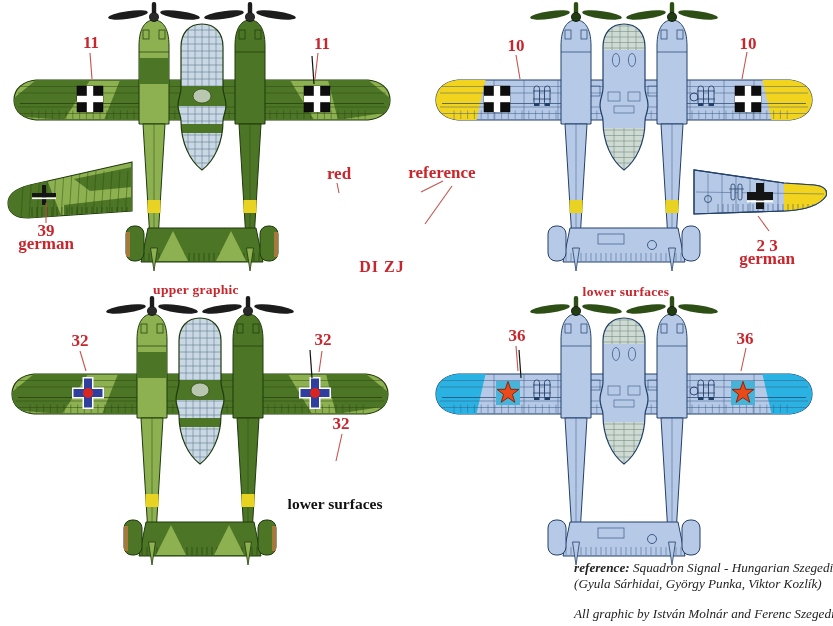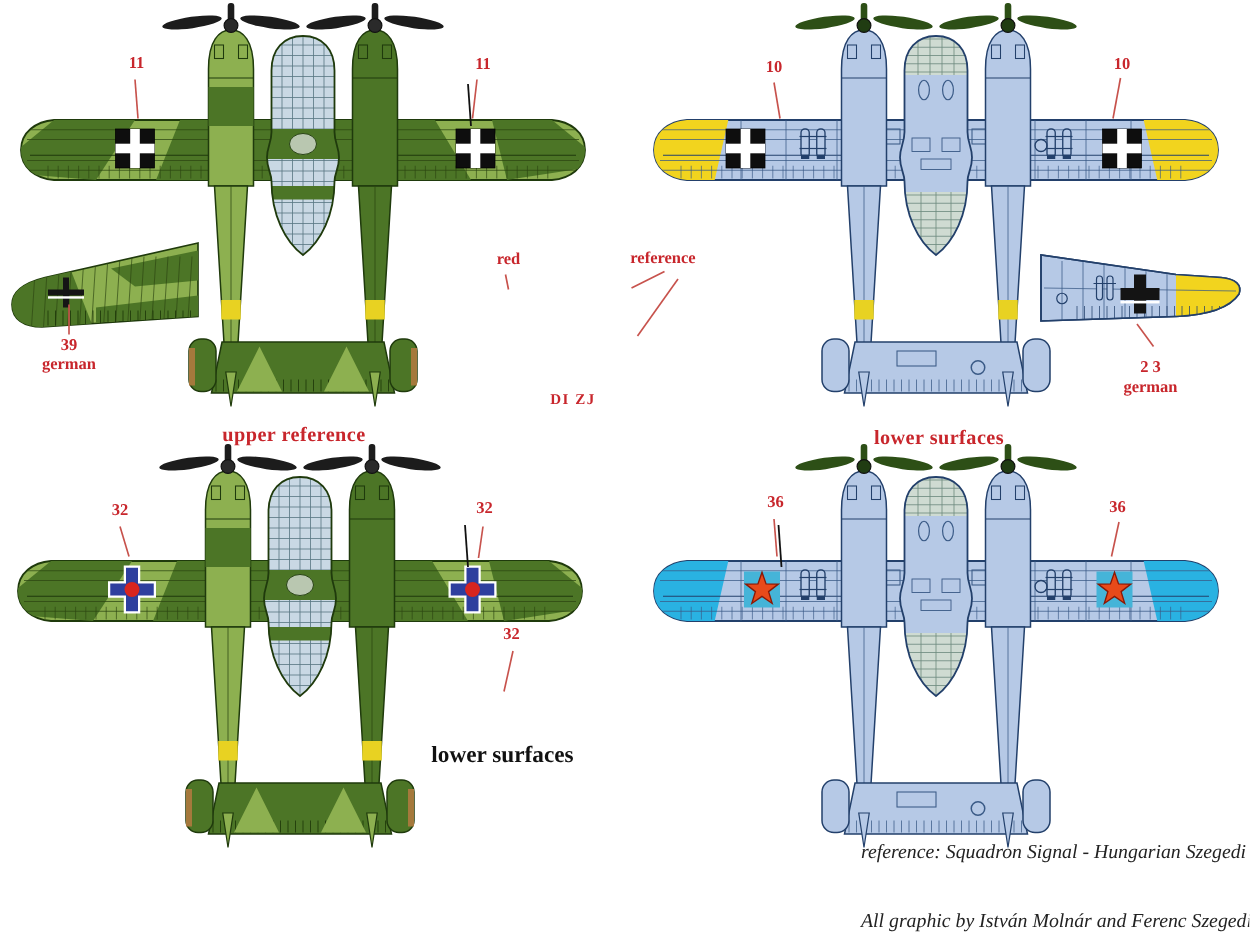--- a/index.html
+++ b/index.html
@@ -5,31 +5,31 @@
   * { margin:0; padding:0; box-sizing:border-box; }
   html,body { background:#ffffff; }
   .canvas {
     position:relative; width:833px; height:626px; background:#fff;
     font-family:"Liberation Serif", serif; overflow:hidden;
   }
   .plane { position:absolute; }
   .panel { position:absolute; }
   .lbl {
     position:absolute; color:#c8262c; font-weight:bold;
-    font-size:11px; text-align:center; line-height:13px; white-space:nowrap;
+    font-size:17px; text-align:center; line-height:13px; white-space:nowrap;
   }
   .lbl.two { white-space:normal; }
   .cap { font-size:13.5px; letter-spacing:0.3px; }
   .capblack { position:absolute; color:#111; font-weight:bold; font-size:15.5px; text-align:center; }
-  .code { font-size:10px; letter-spacing:1px; }
+  .code { font-size:16px; letter-spacing:1px; }
   .ref {
     position:absolute; color:#222; font-style:italic; font-size:13.2px;
     line-height:15.5px; text-align:left;
   }
-  .refb { font-weight:normal; }
+  .refb { font-weight:bold; }
   #pointer-overlay { position:absolute; left:0; top:0; pointer-events:none; }
 </style>
 </head>
 <body>
 
 <div class="canvas">
 
   <div class="plane" id="plane-A" style="left:2px;top:0px;width:400px;height:274px;"><svg width="400" height="274" viewBox="0 0 400 274">
         <defs>
           <clipPath id="wA">
@@ -859,27 +859,28 @@
     <div>39</div>
     <div>german</div>
   </div>
   <div class="lbl two" style="left:736px;top:239px;width:62px">
     <div>2 3</div>
     <div>german</div>
   </div>
   <div class="lbl" style="left:319px;top:167px;width:40px">red</div>
   <div class="lbl" style="left:407px;top:166px;width:70px">reference</div>
   <div class="lbl code" style="left:347px;top:260px;width:70px">DI ZJ</div>
-  <div class="lbl cap" style="left:146px;top:283px;width:100px">upper reference</div>
+  <div class="lbl cap" style="left:146px;top:283px;width:100px">upper graphic</div>
   <div class="lbl cap" style="left:576px;top:285px;width:100px">lower surfaces</div>
   <div class="lbl" style="left:69px;top:334px;width:22px">32</div>
   <div class="lbl" style="left:312px;top:333px;width:22px">32</div>
   <div class="lbl" style="left:330px;top:417px;width:22px">32</div>
   <div class="lbl" style="left:506px;top:329px;width:22px">36</div>
   <div class="lbl" style="left:734px;top:332px;width:22px">36</div>
   <div class="capblack" style="left:270px;top:495px;width:130px">lower surfaces</div>
 
   <div class="ref" style="left:574px;top:560px;width:262px">
     <span class="refb">reference:</span><span> Squadron Signal - Hungarian Szegedi</span><br>
+    <span>(Gyula  Sárhidai, György Punka, Viktor Kozlík)</span>
   </div>
   <div class="ref" style="left:574px;top:606px;width:262px">All graphic by István Molnár and Ferenc Szegedi</div>
 
 </div>
 
 </body></html>

